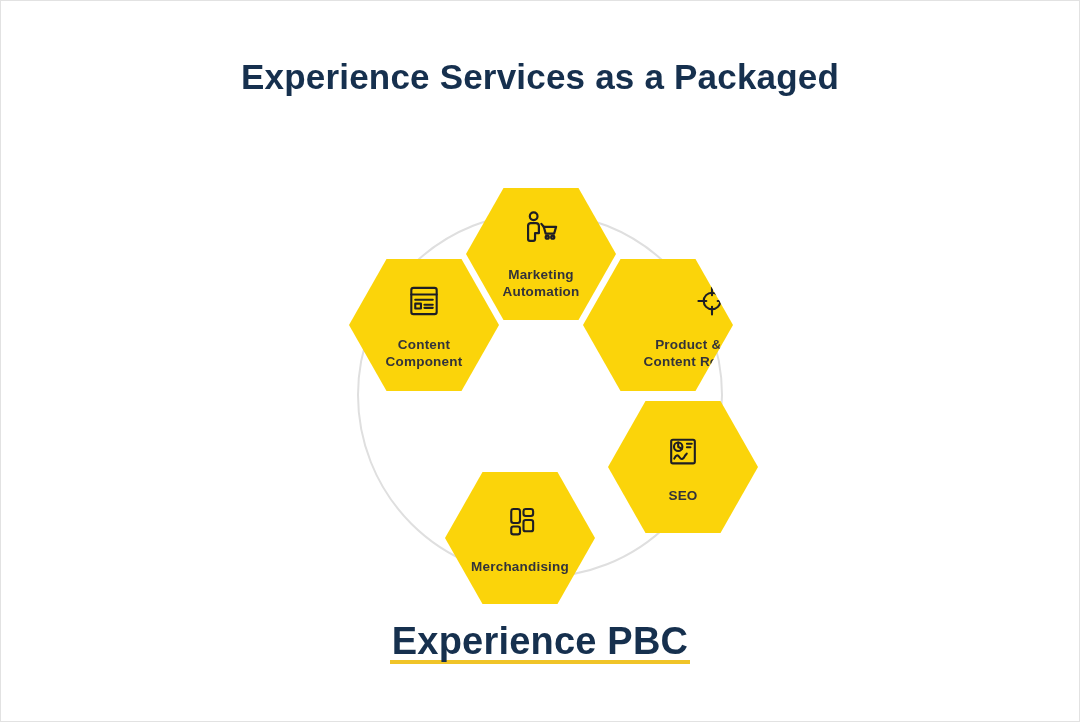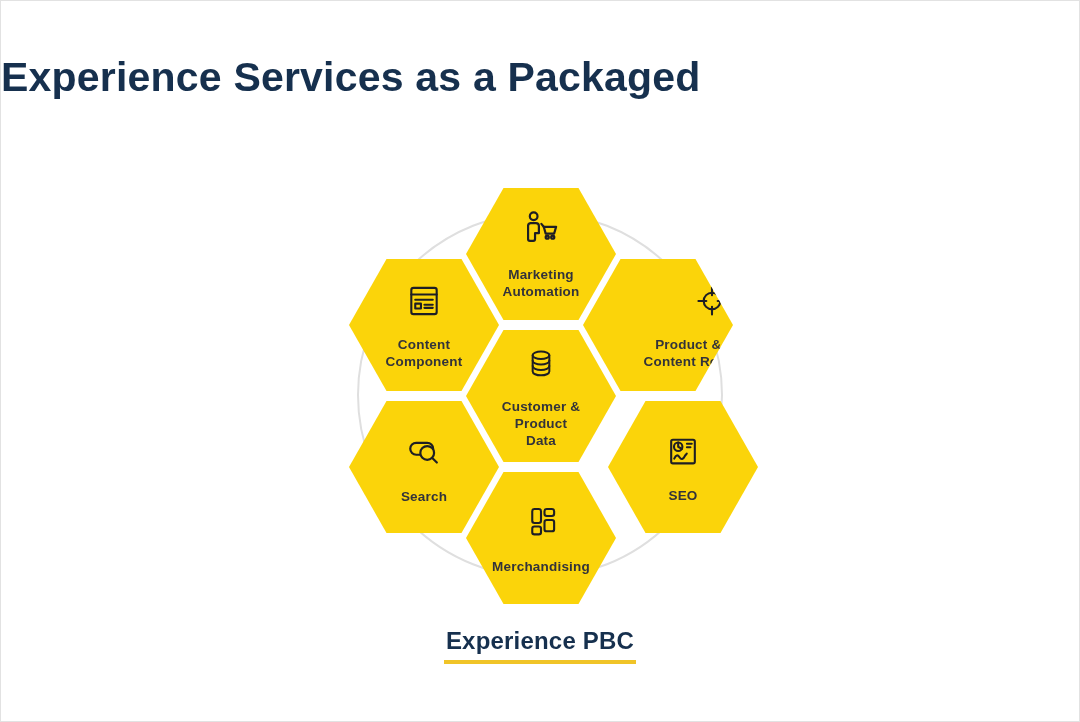--- a/index.html
+++ b/index.html
@@ -7,22 +7,23 @@
     position:relative;
     width:1080px;height:722px;
     background:#ffffff;
     border:1px solid #e2e2e2;
     box-sizing:border-box;
     font-family:"Liberation Sans", sans-serif;
     overflow:hidden;
   }
   .title{
     position:absolute;top:50px;left:0;width:100%;
+    text-align:center;
     color:var(--title_navy,#16304e);
-    font-size:41px;font-weight:700;
+    font-size:35px;font-weight:700;
     line-height:52px;
     letter-spacing:0.2px;
   }
   .ring{
     position:absolute;
     left:356px;top:211px;width:366px;height:366px;
     border:2.5px solid var(--ring_gray,#dfdfdf);
     border-radius:50%;
     box-sizing:border-box;
     z-index:0;
@@ -47,29 +48,29 @@
     letter-spacing:0.2px;
   }
   .icon{color:var(--icon_stroke,#1e1e24);display:block;}
   .icon svg{display:block;}
   .hex-marketing    {left:465px;top:187px;}
   .hex-content      {left:348px;top:258px;}
   .hex-recs         {left:582px;top:258px;align-items:flex-end;}
   .hex-customer     {left:465px;top:329px;}
   .hex-search       {left:348px;top:400px;}
   .hex-seo          {left:607px;top:400px;}
-  .hex-merch        {left:465px;top:471px;}
+  .hex-merch        {left:444px;top:471px;}
   .footer{
     position:absolute;top:622px;left:0;width:100%;
     text-align:center;
   }
   .footer-label{
     display:inline-block;
     color:var(--title_navy,#16304e);
-    font-size:24px;font-weight:700;
+    font-size:38px;font-weight:700;
     line-height:36px;
     letter-spacing:0.2px;
     border-bottom:4px solid var(--underline_gold,#f0c428);
     padding:0 2px 1px 2px;
   }
 </style>
 </head>
 <body>
 
 <div class="canvas">
@@ -117,44 +118,21 @@
         <path d="M24 8.5 V17.5"></path>
         <path d="M24 30.5 V39.5"></path>
         <path d="M8.5 24 H17.5"></path>
         <path d="M30.5 24 H39.5"></path>
       </svg>
     </span>
     <div class="hex-label">Product &amp;
 Content Recs</div>
   </div>
 
-  <div class="hex hex-customer">
-    <span class="icon">
-      <svg width="40" height="40" viewBox="0 0 48 48" fill="none" stroke="currentColor" stroke-width="2.4" stroke-linecap="round">
-        <ellipse cx="24" cy="13.5" rx="10" ry="4.5"></ellipse>
-        <path d="M14 13.5 V33 c0 2.6 4.5 4.6 10 4.6 s10 -2 10 -4.6 V13.5"></path>
-        <path d="M14 20 c0 2.6 4.5 4.6 10 4.6 s10 -2 10 -4.6"></path>
-        <path d="M14 26.5 c0 2.6 4.5 4.6 10 4.6 s10 -2 10 -4.6"></path>
-      </svg>
-    </span>
-    <div class="hex-label">Customer &amp;
-Product
-Data</div>
-  </div>
 
-  <div class="hex hex-search gap-lg">
-    <span class="icon">
-      <svg width="44" height="44" viewBox="0 0 48 48" fill="none" stroke="currentColor" stroke-width="2.4" stroke-linecap="round" stroke-linejoin="round">
-        <rect x="9" y="14" width="25" height="13" rx="6.5"></rect>
-        <circle cx="27.5" cy="25" r="7.5" style="fill:var(--hex_fill,#fbd40a)"></circle>
-        <path d="M33 30.5 L38 35.5"></path>
-      </svg>
-    </span>
-    <div class="hex-label">Search</div>
-  </div>
 
   <div class="hex hex-seo gap-lg">
     <span class="icon">
       <svg width="42" height="42" viewBox="0 0 48 48" fill="none" stroke="currentColor" stroke-width="2.4" stroke-linecap="round" stroke-linejoin="round">
         <rect x="10.5" y="10" width="27" height="27" rx="2"></rect>
         <circle cx="18.5" cy="18" r="4.8"></circle>
         <path d="M18.5 13.2 V18 L22.6 20.4"></path>
         <path d="M28.5 14.5 H34"></path>
         <path d="M28.5 18.5 H32.5"></path>
         <path d="M14 31.5 c2 -4.5 4 -4.5 6 -1.5 s4 3 6.5 -2 l1.8 -2.2"></path>

